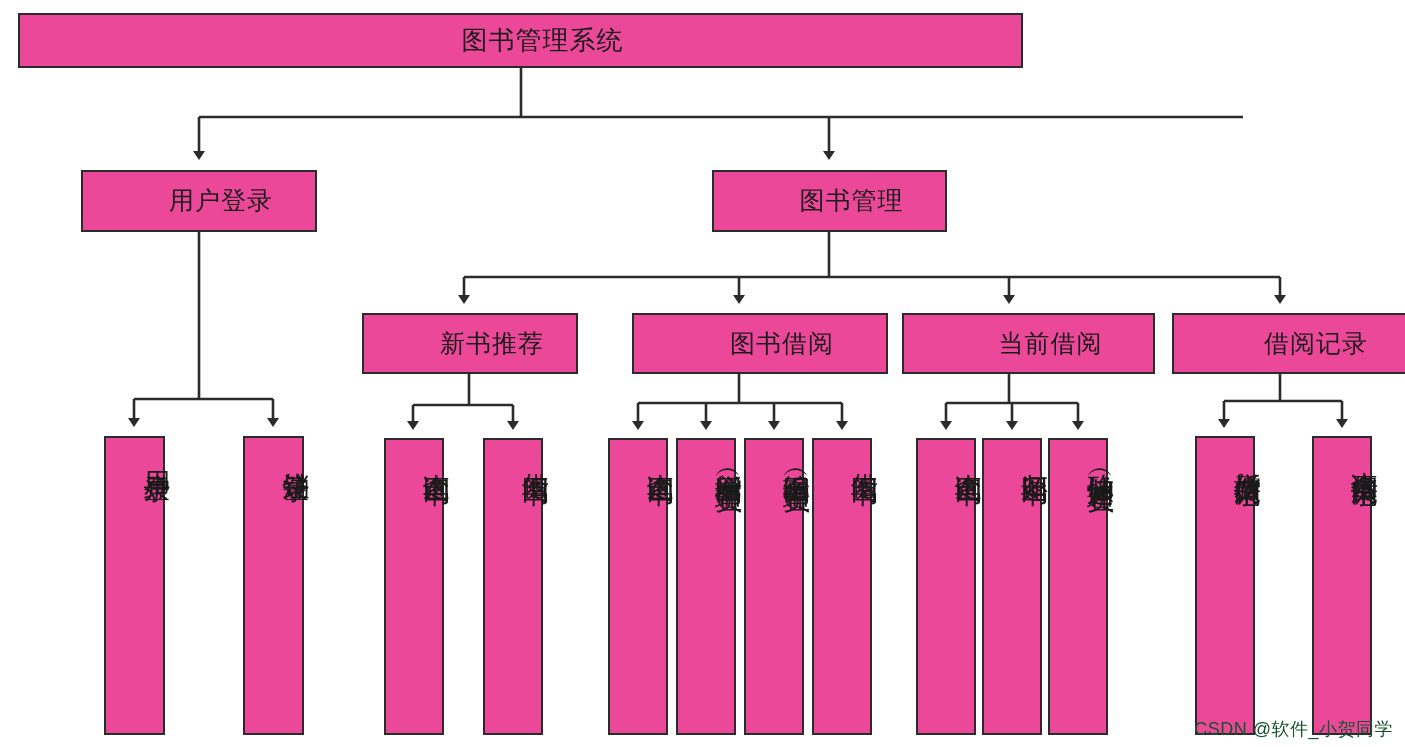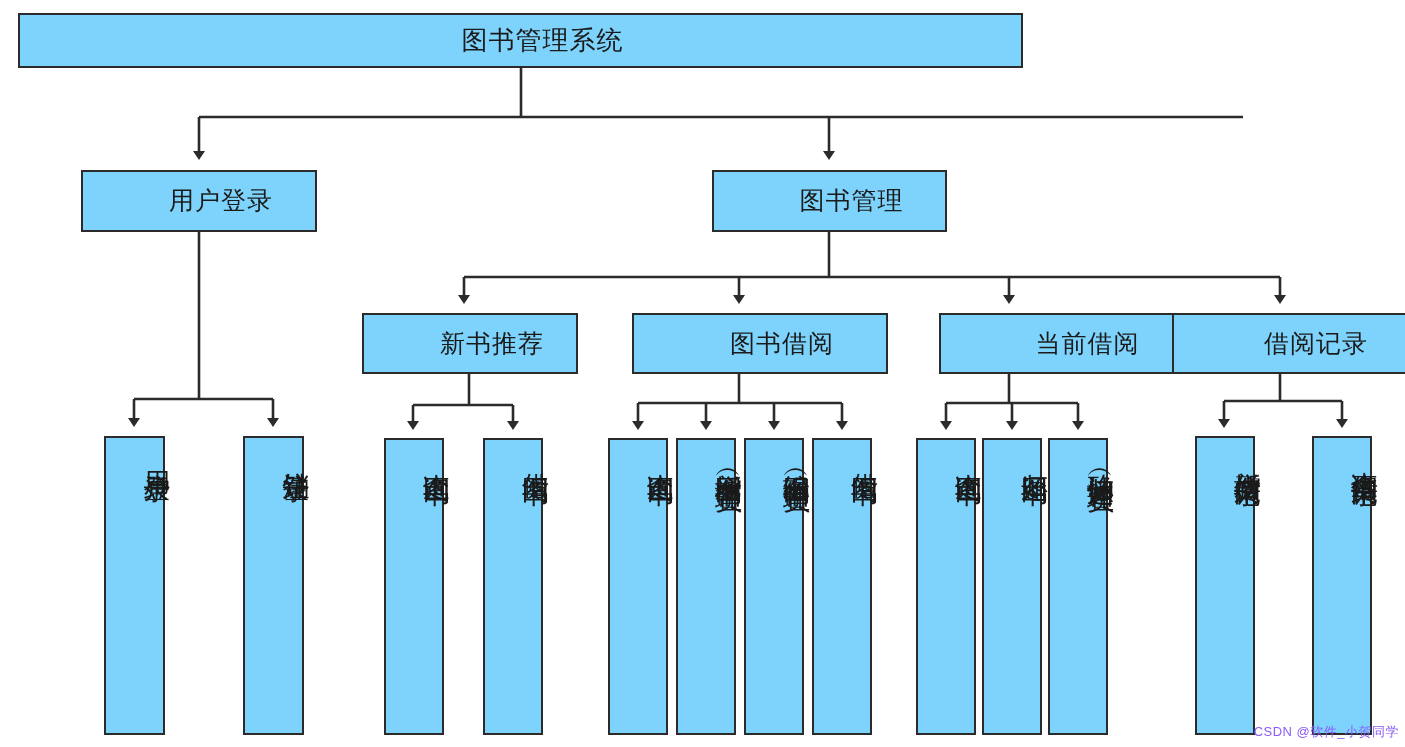--- a/index.html
+++ b/index.html
@@ -19,21 +19,21 @@
     position:absolute;
     left:0; top:0;
     width:1405px;
     height:747px;
     pointer-events:none;
   }
   .node{
     position:absolute;
     box-sizing:border-box;
     border:2.5px solid #2b2b2b;
-    background:#7dd3fc;
+    background:#ec4899;
     display:flex;
     align-items:center;
     justify-content:center;
     color:#1a1a1a;
     z-index:2;
     padding-left:44px;
   }
   .node .label{
     display:block;
     text-align:center;
@@ -55,24 +55,24 @@
   .node.v .label{
     writing-mode:vertical-rl;
     text-orientation:upright;
     font-size:27px;
     letter-spacing:2px;
     line-height:1;
     white-space:nowrap;
   }
   .watermark{
     position:absolute;
-    right:6px;
+    right:12px;
     bottom:6px;
-    font-size:13px;
-    color:#8b5cf6;
+    font-size:18px;
+    color:#14532d;
     letter-spacing:0.5px;
     z-index:5;
     white-space:nowrap;
   }
 </style>
 </head>
 <body>
 
 <div id="diagram">
 
@@ -136,21 +136,21 @@
   <div class="node h" style="left:712px;top:170px;width:235px;height:62px;">
     <span class="label">图书管理</span>
   </div>
 
   <div class="node h" style="left:362px;top:313px;width:216px;height:61px;">
     <span class="label">新书推荐</span>
   </div>
   <div class="node h" style="left:632px;top:313px;width:256px;height:61px;">
     <span class="label">图书借阅</span>
   </div>
-  <div class="node h" style="left:902px;top:313px;width:253px;height:61px;margin-left:37px;">
+  <div class="node h" style="left:902px;top:313px;width:253px;height:61px;">
     <span class="label">当前借阅</span>
   </div>
   <div class="node h" style="left:1172px;top:313px;width:244px;height:61px;">
     <span class="label">借阅记录</span>
   </div>
 
   <div class="node v" style="left:104px;top:436px;width:61px;height:299px;">
     <span class="label">用户登录</span>
   </div>
   <div class="node v" style="left:243px;top:436px;width:61px;height:299px;">

